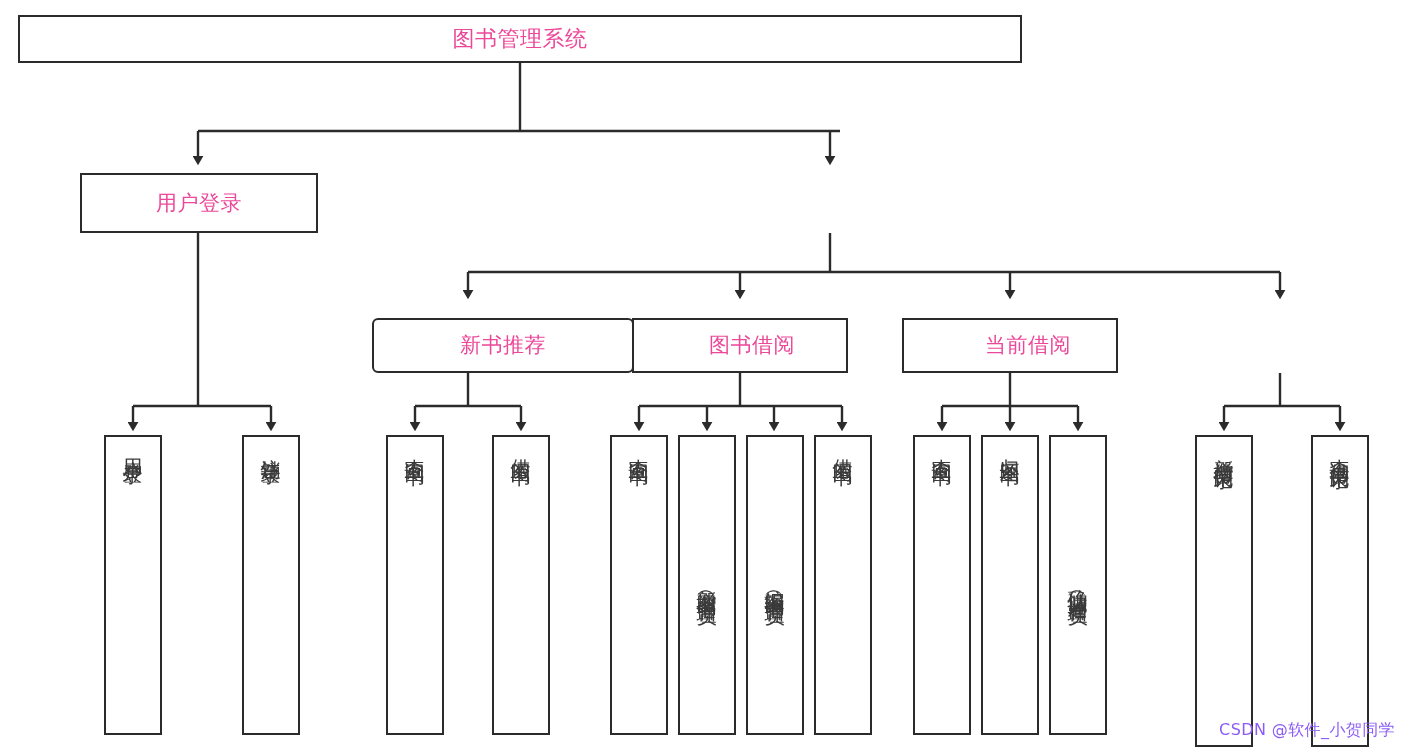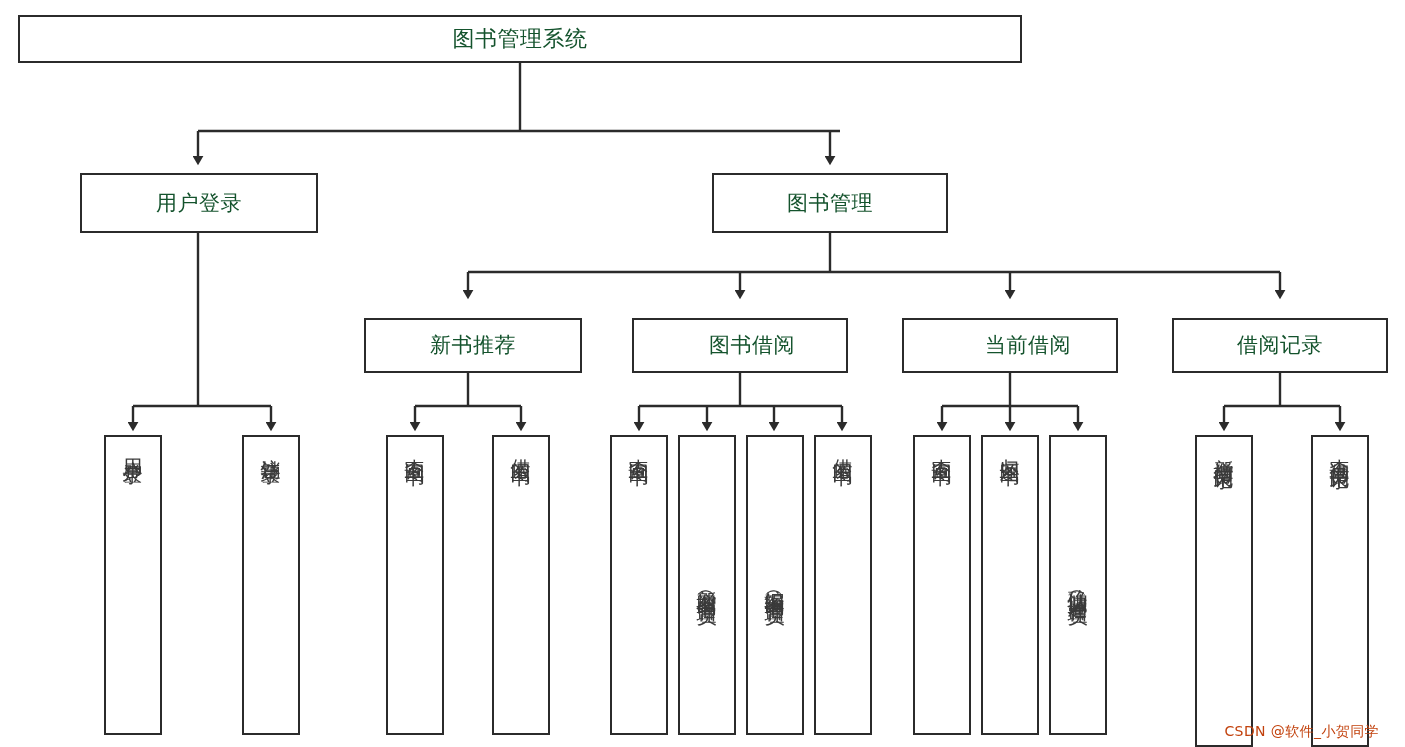--- a/index.html
+++ b/index.html
@@ -34,21 +34,21 @@
     color: #3a3a3a;
     z-index: 2;
   }
   .node.root {
     border-width: 2.6px;
   }
   .node-label {
     display: block;
     text-align: center;
     letter-spacing: 0.5px;
-    color: #14532d;
+    color: #ec4899;
     line-height: 1.25;
     white-space: nowrap;
   }
   .h-label {
     font-size: 21px;
   }
   .root .h-label {
     font-size: 22px;
   }
   
@@ -65,24 +65,24 @@
     line-height: 1.1;
     white-space: nowrap;
     color: #3a3a3a;
   }
   .node.leaf.tall-text {
     align-items: center;
     padding-top: 0;
   }
   #watermark {
     position: absolute;
-    right: 26px;
+    right: 10px;
     bottom: 6px;
-    font-size: 14px;
-    color: #c2410c;
+    font-size: 16px;
+    color: #8b5cf6;
     letter-spacing: 0.4px;
     z-index: 5;
     white-space: nowrap;
     font-family: "DejaVu Sans", "Liberation Sans", sans-serif;
   }
 </style>
 </head>
 <body>
 
 <div id="canvas">
@@ -140,39 +140,33 @@
   </svg>
 
   <div class="node root" style="left:18px; top:15px; width:1004px; height:48px;">
     <span class="node-label h-label">图书管理系统</span>
   </div>
 
   <div class="node" style="left:80px; top:173px; width:238px; height:60px;">
     <span class="node-label h-label">用户登录</span>
   </div>
 
-  <div class="node" style="left:712px; top:173px; width:236px; height:60px;">
-    <span class="node-label h-label">图书管理</span>
-  </div>
-
-  <div class="node" style="left:364px; top:318px; width:218px; height:55px;">
+
+  <div class="node" style="left:372px; top:318px; width:262px; height:55px;border-radius:6px;">
     <span class="node-label h-label">新书推荐</span>
   </div>
 
   <div class="node" style="left:632px; top:318px; width:216px; height:55px;padding-left:24px;">
     <span class="node-label h-label">图书借阅</span>
   </div>
 
   <div class="node" style="left:902px; top:318px; width:216px; height:55px;padding-left:36px;">
     <span class="node-label h-label">当前借阅</span>
   </div>
 
-  <div class="node" style="left:1172px; top:318px; width:216px; height:55px;">
-    <span class="node-label h-label">借阅记录</span>
-  </div>
 
   <div class="node leaf" style="left:104px; top:435px; width:58px; height:300px;">
     <span class="v-label">用户登录</span>
   </div>
 
   <div class="node leaf" style="left:242px; top:435px; width:58px; height:300px;">
     <span class="v-label">注销登录</span>
   </div>
 
   <div class="node leaf" style="left:386px; top:435px; width:58px; height:300px;">

